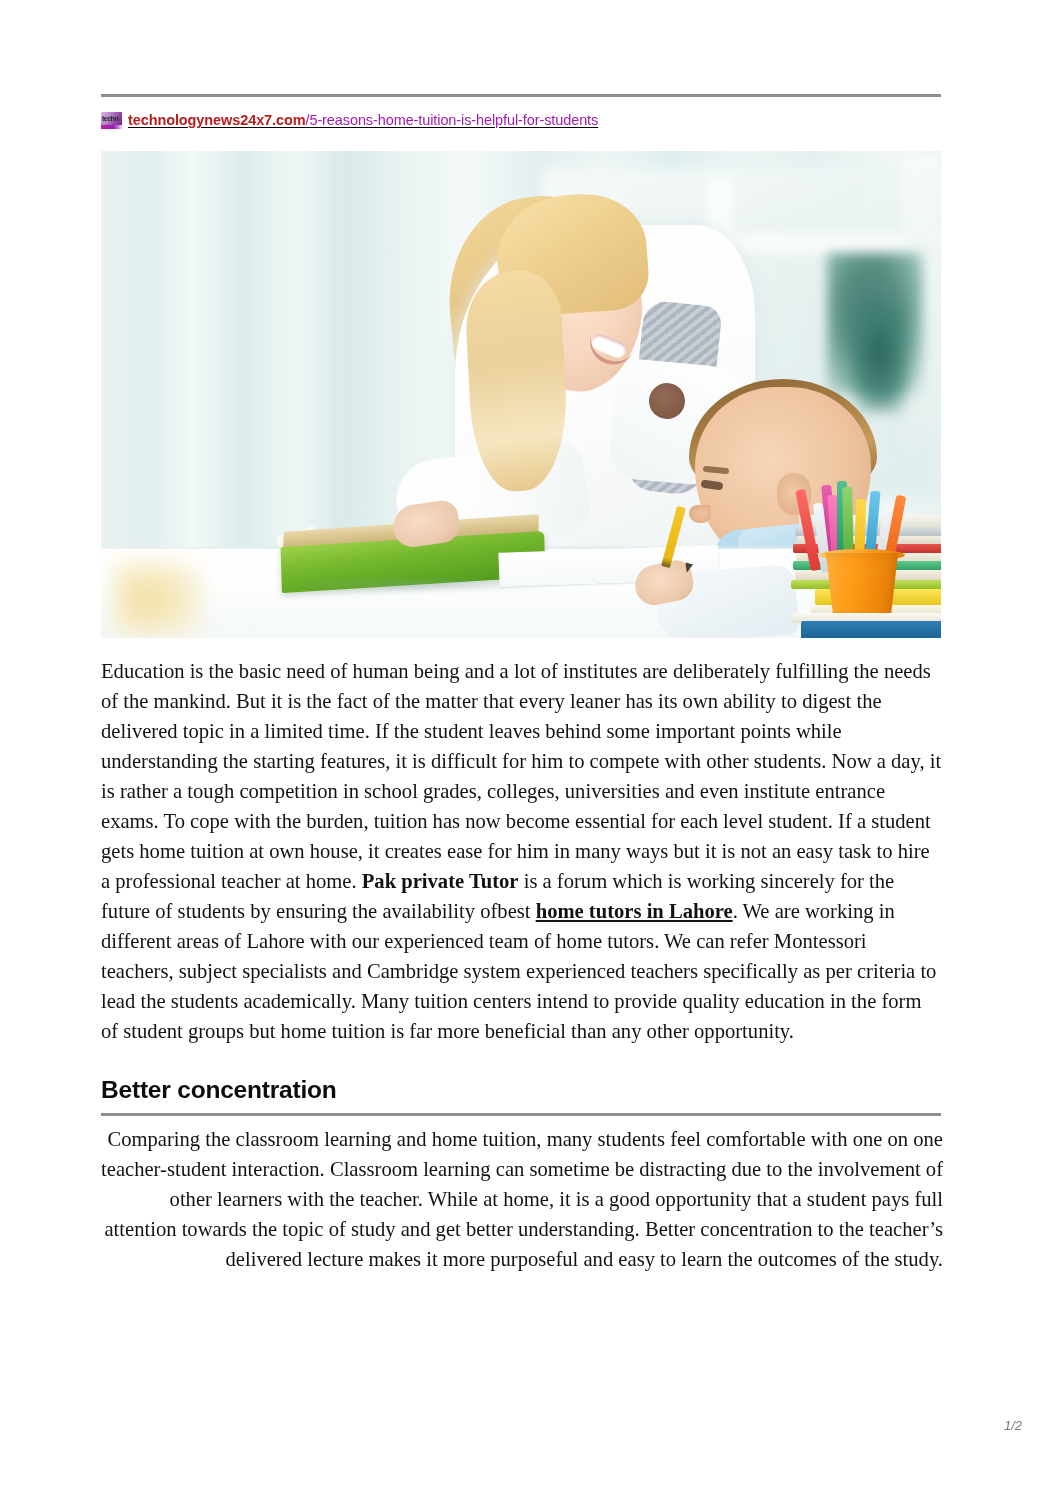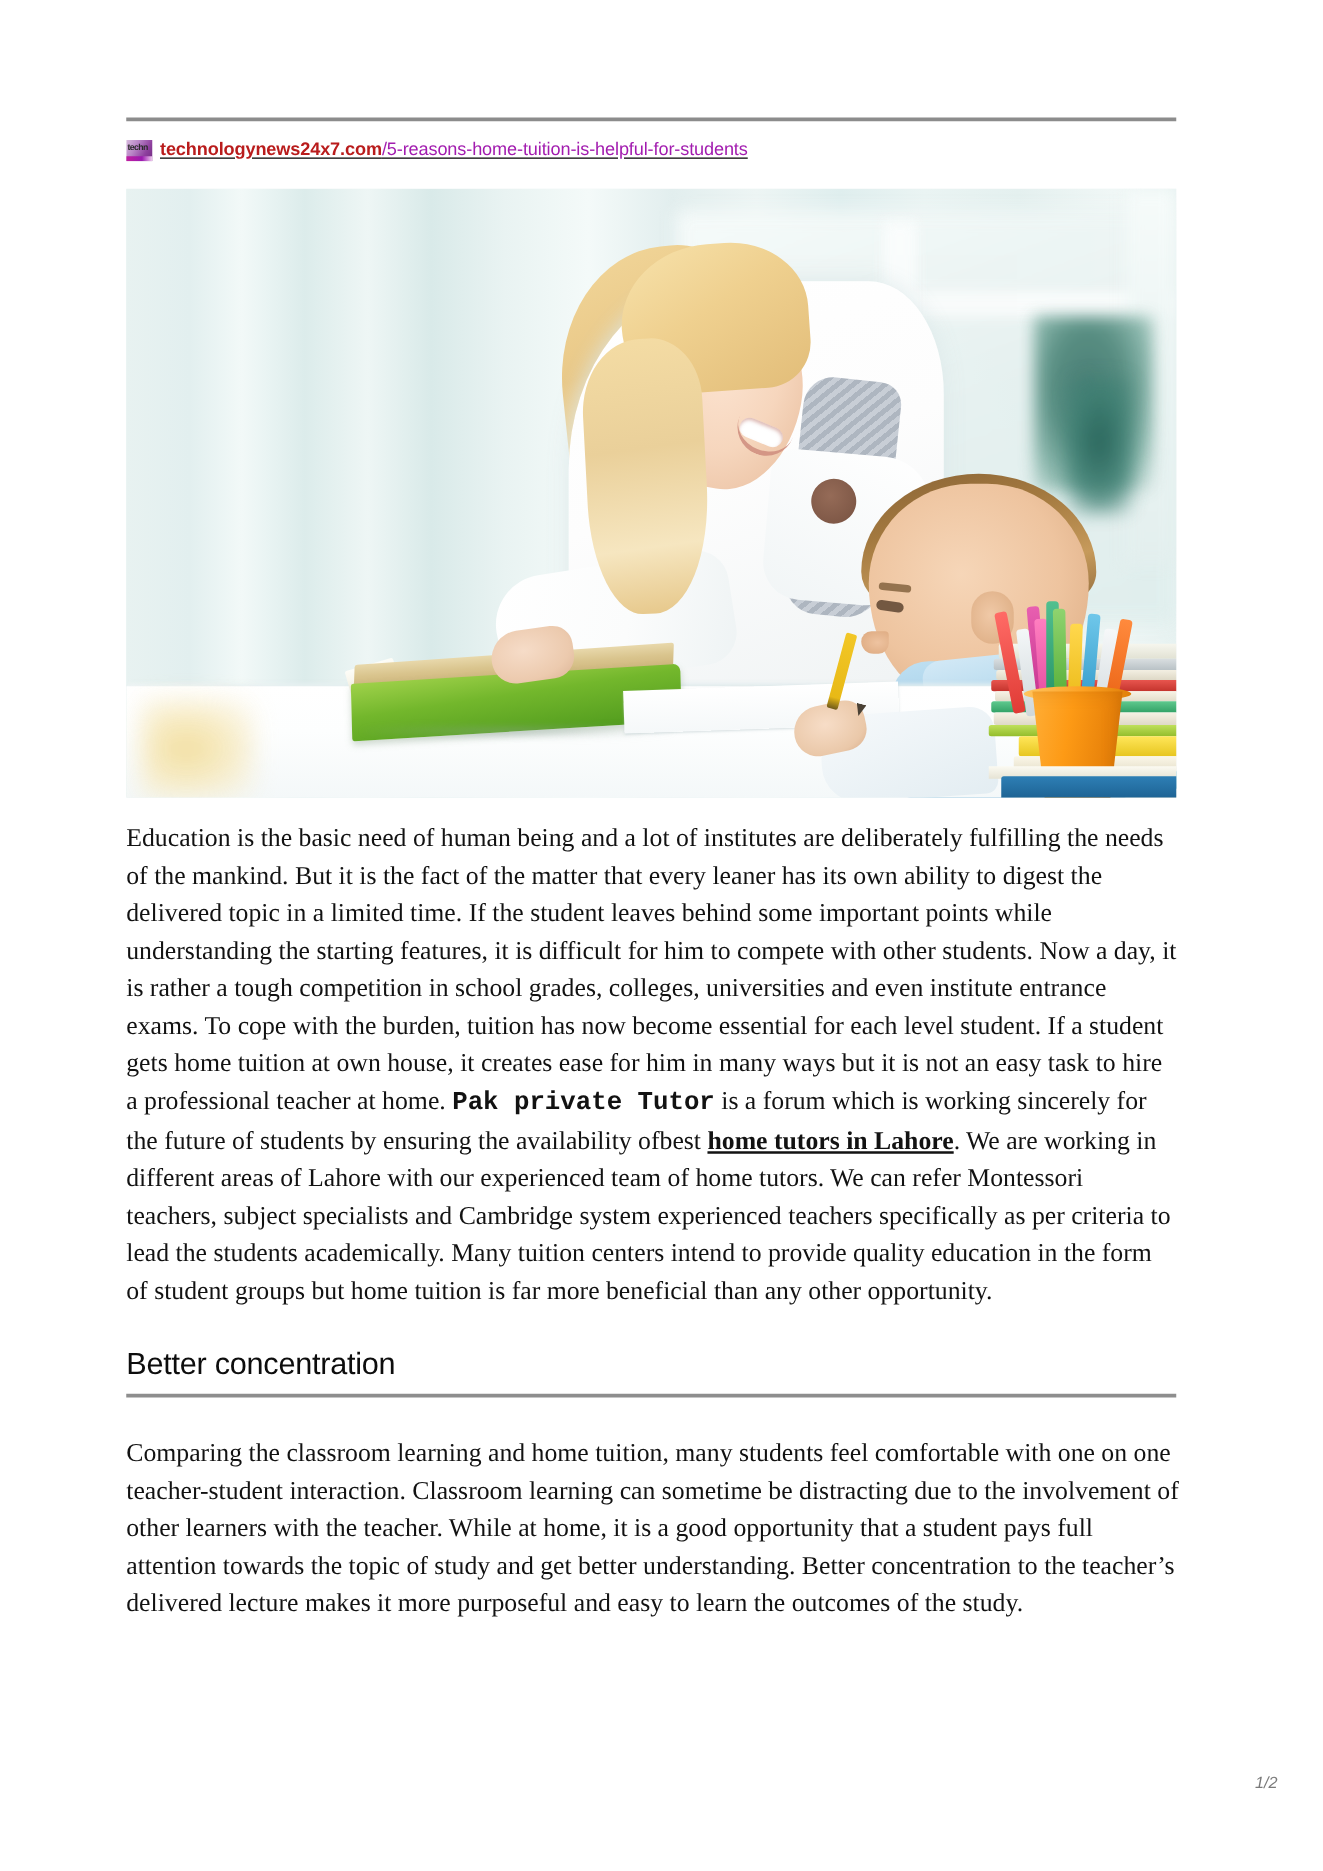--- a/index.html
+++ b/index.html
@@ -538,42 +538,42 @@
     font-family: "Liberation Serif", serif;
     font-size: 20.6px;
     line-height: 30px;
     color: #121212;
     margin: 0;
     padding: 0;
     text-align: left;
     width: 842px;
   }
   .p-main { margin-top: 18px; }
-  .p-main b { font-weight: bold; font-family: Liberation Mono, monospace; }
+  .p-main b { font-weight: bold; }
   .link-bold {
     font-weight: bold;
     text-decoration: underline;
     color: #121212;
   }
 
   .section-title {
     font-family: "Liberation Sans", sans-serif;
     font-size: 24.5px;
-    font-weight: normal;
+    font-weight: bold;
     color: #0d0d0d;
     margin: 0;
     padding: 30px 0 9px 0;
     letter-spacing: -0.2px;
   }
   .rule-section {
     height: 2.5px;
     background: #8e8e8e;
     width: 840px;
   }
-  .p-sec { margin-top: 30px; }
+  .p-sec { margin-top: 8px; text-align: right; }
 
   
   .page-num {
     position: absolute;
     right: 36px;
     bottom: 64px;
     font-family: "Liberation Sans", sans-serif;
     font-size: 13px;
     color: #7a7a7a;
     font-style: italic;

